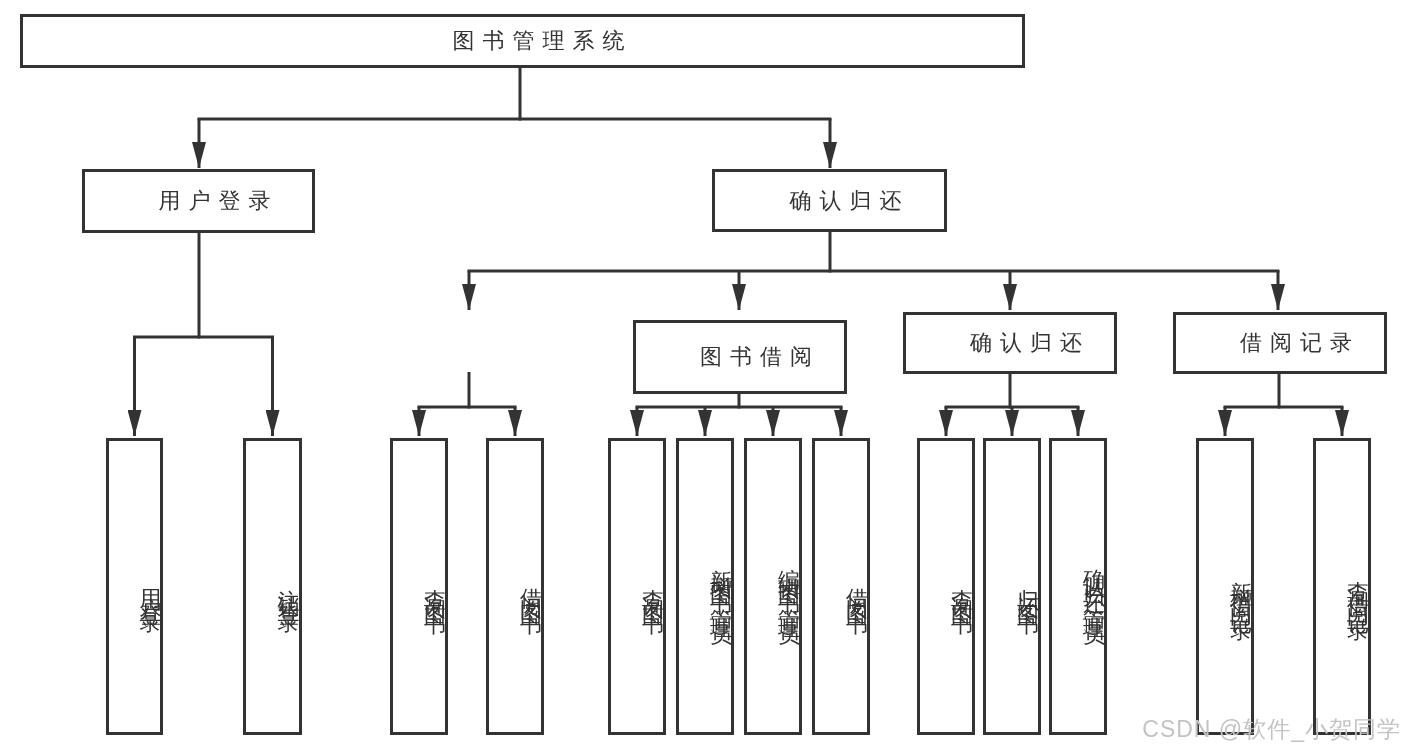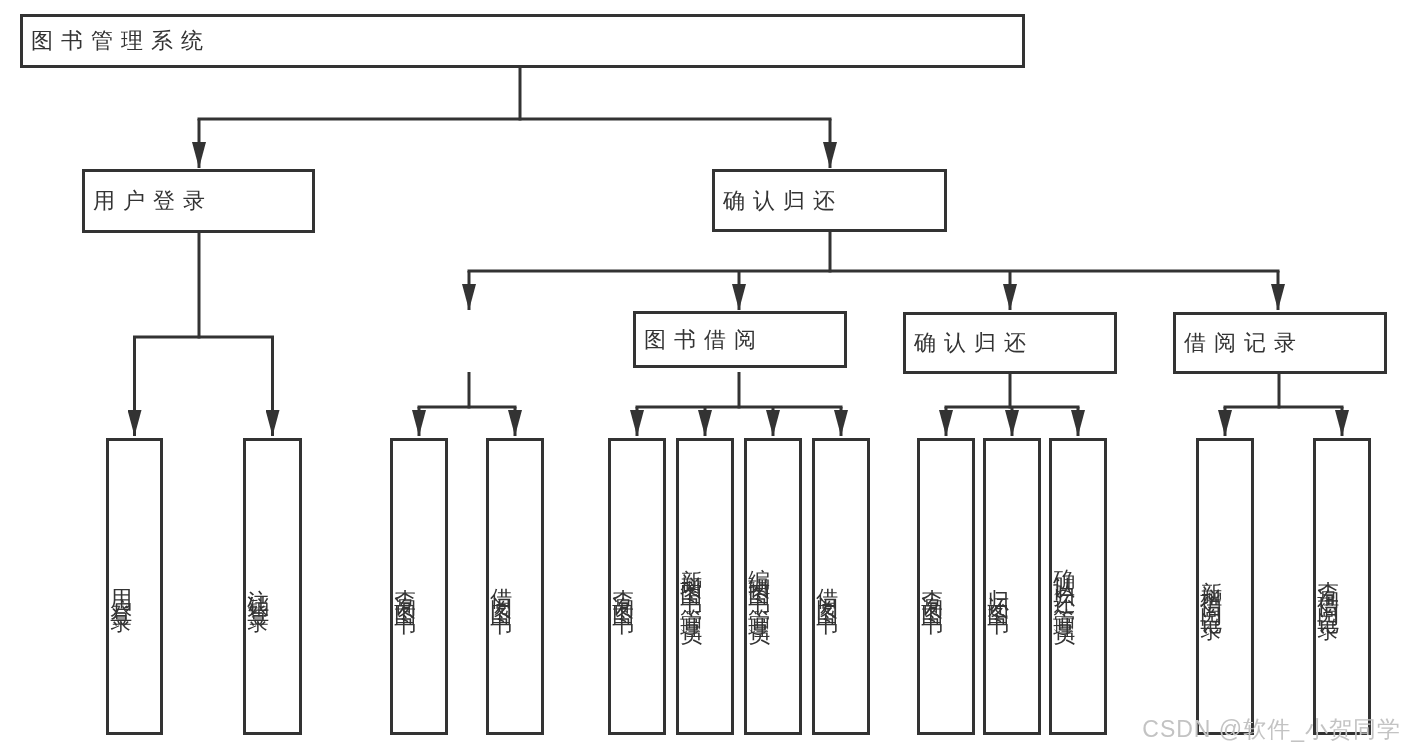--- a/index.html
+++ b/index.html
@@ -3,22 +3,23 @@
 <meta charset="utf-8">
 <style>
   html,body{margin:0;padding:0;background:#ffffff;}
   #stage{
     position:relative;width:1405px;height:747px;background:#ffffff;overflow:hidden;
     font-family:"Liberation Sans",sans-serif;color:#333333;
   }
   #connectors{position:absolute;left:0;top:0;width:1405px;height:747px;}
   .node{
     position:absolute;box-sizing:border-box;background:#ffffff;
-    border:3px solid #333333;display:flex;align-items:center;justify-content:flex-start;
+    border:3px solid #333333;display:flex;align-items:center;justify-content:center;
     z-index:2;
+    padding-left:32px;
   }
   .hlabel{
     font-size:22px;letter-spacing:8px;padding-left:8px;white-space:nowrap;color:#333333;
   }
   .vtext{
     writing-mode:vertical-rl;text-orientation:mixed;
     font-size:22px;letter-spacing:8px;line-height:1.1;white-space:nowrap;color:#333333;
   }
   #watermark{
     position:absolute;top:714px;right:4px;z-index:5;
@@ -96,21 +97,21 @@
     <span class="hlabel">图书管理系统</span>
   </div>
 
   <div class="node" style="left:82px;top:169px;width:233px;height:64px;">
     <span class="hlabel">用户登录</span>
   </div>
   <div class="node" style="left:712px;top:169px;width:235px;height:63px;">
     <span class="hlabel">确认归还</span>
   </div>
 
-  <div class="node" style="left:633px;top:311px;width:214px;height:57px;font-family:Liberation Mono, monospace;">
+  <div class="node" style="left:633px;top:320px;width:214px;height:74px;font-family:Liberation Mono, monospace;">
     <span class="hlabel">图书借阅</span>
   </div>
   <div class="node" style="left:903px;top:312px;width:214px;height:62px;">
     <span class="hlabel">确认归还</span>
   </div>
   <div class="node" style="left:1173px;top:312px;width:214px;height:62px;">
     <span class="hlabel">借阅记录</span>
   </div>
 
   <div class="node" style="left:106px;top:438px;width:57px;height:297px;">

